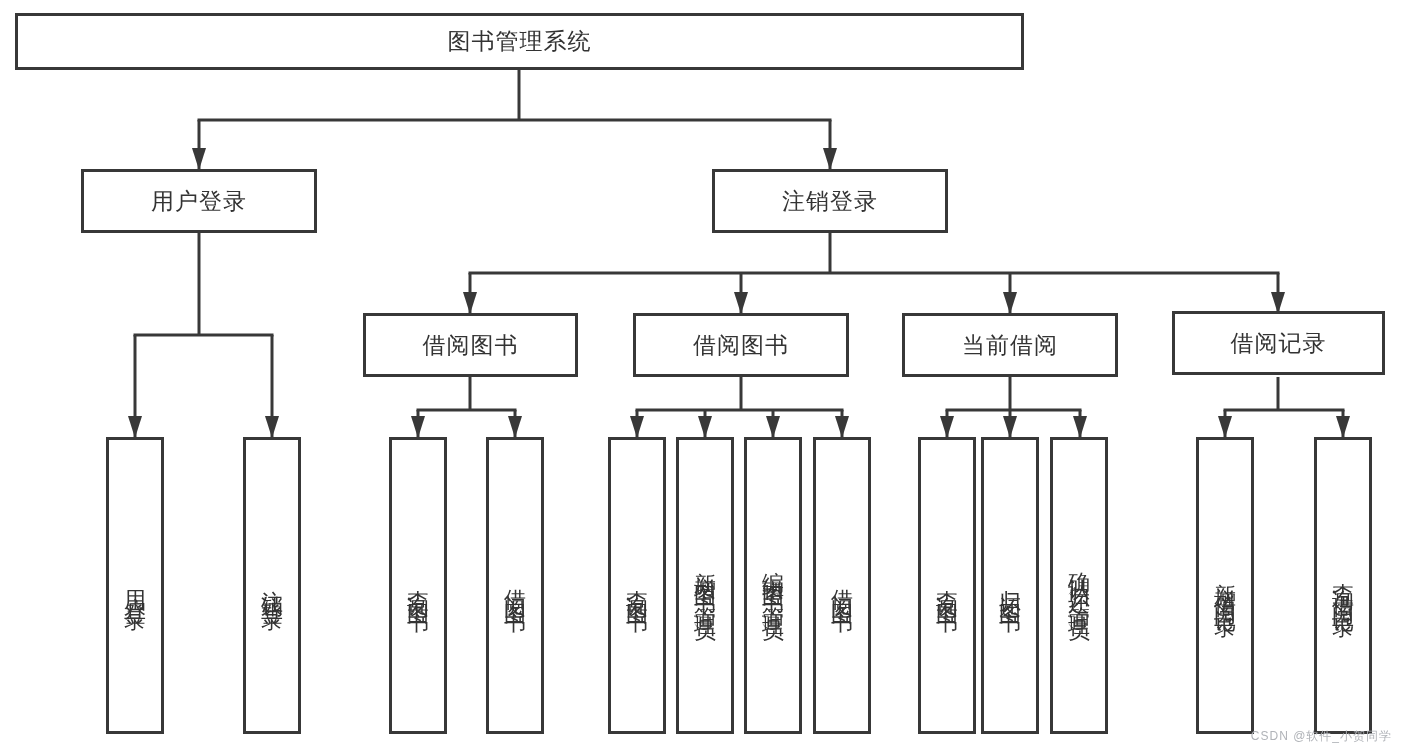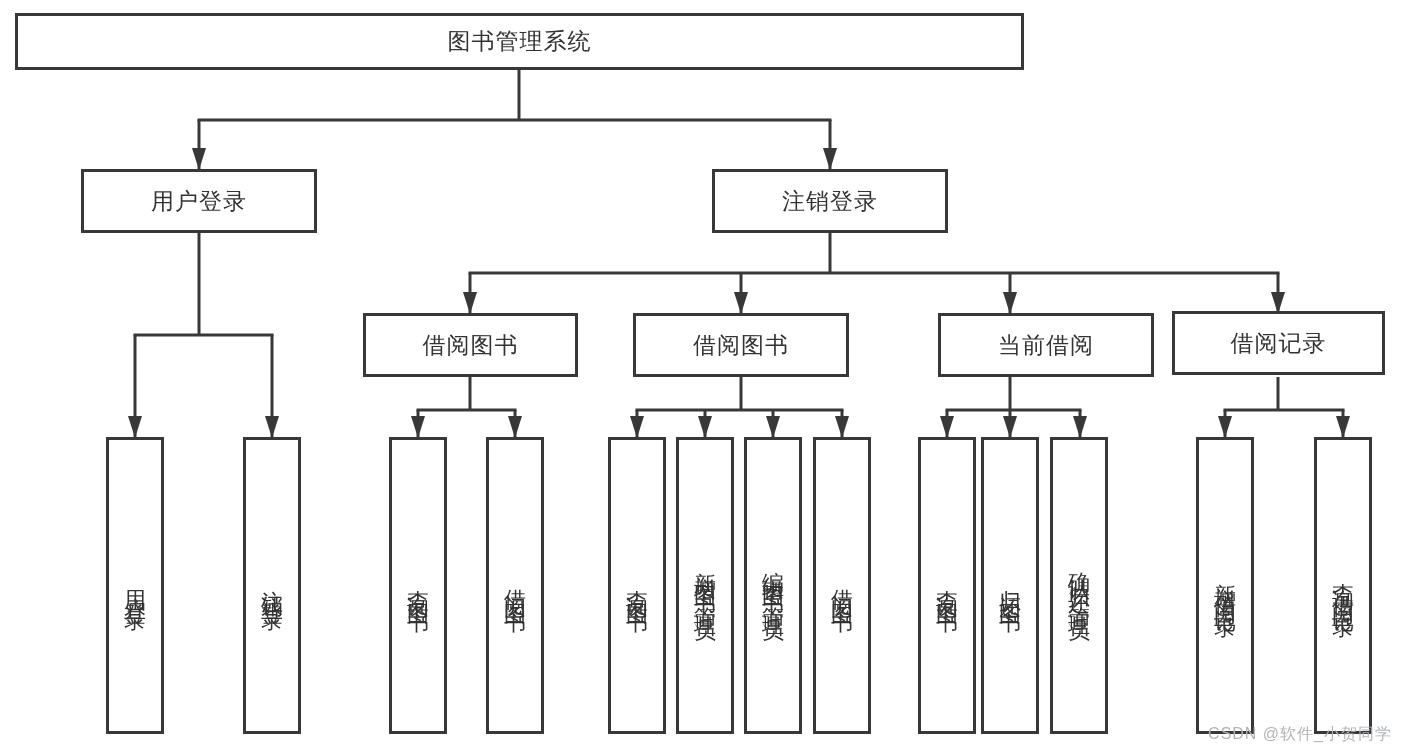--- a/index.html
+++ b/index.html
@@ -29,21 +29,21 @@
     text-orientation:mixed;
     letter-spacing:7px;
     line-height:1;
     white-space:nowrap;
   }
   .watermark{
     position:absolute;
     right:13px;
     bottom:2px;
     z-index:2;
-    font-size:16px;
+    font-size:12px;
     color:#b0b3b8;
     letter-spacing:1px;
   }
 </style>
 </head>
 <body>
 
 <div id="canvas">
 
   <svg id="edges" width="1405" height="747" viewBox="0 0 1405 747">
@@ -106,21 +106,21 @@
   <div class="node hnode" style="left:712px;top:169px;width:236px;height:64px;">
     <span>注销登录</span>
   </div>
 
   <div class="node hnode" style="left:363px;top:313px;width:215px;height:64px;">
     <span>借阅图书</span>
   </div>
   <div class="node hnode" style="left:633px;top:313px;width:216px;height:64px;">
     <span>借阅图书</span>
   </div>
-  <div class="node hnode" style="left:902px;top:313px;width:216px;height:64px;margin-left:36px;">
+  <div class="node hnode" style="left:902px;top:313px;width:216px;height:64px;">
     <span>当前借阅</span>
   </div>
   <div class="node hnode" style="left:1172px;top:311px;width:213px;height:64px;">
     <span>借阅记录</span>
   </div>
 
   <div class="node vnode" style="left:106px;top:437px;width:58px;height:297px;">
     <span class="vtext">用户登录</span>
   </div>
   <div class="node vnode" style="left:243px;top:437px;width:58px;height:297px;">

